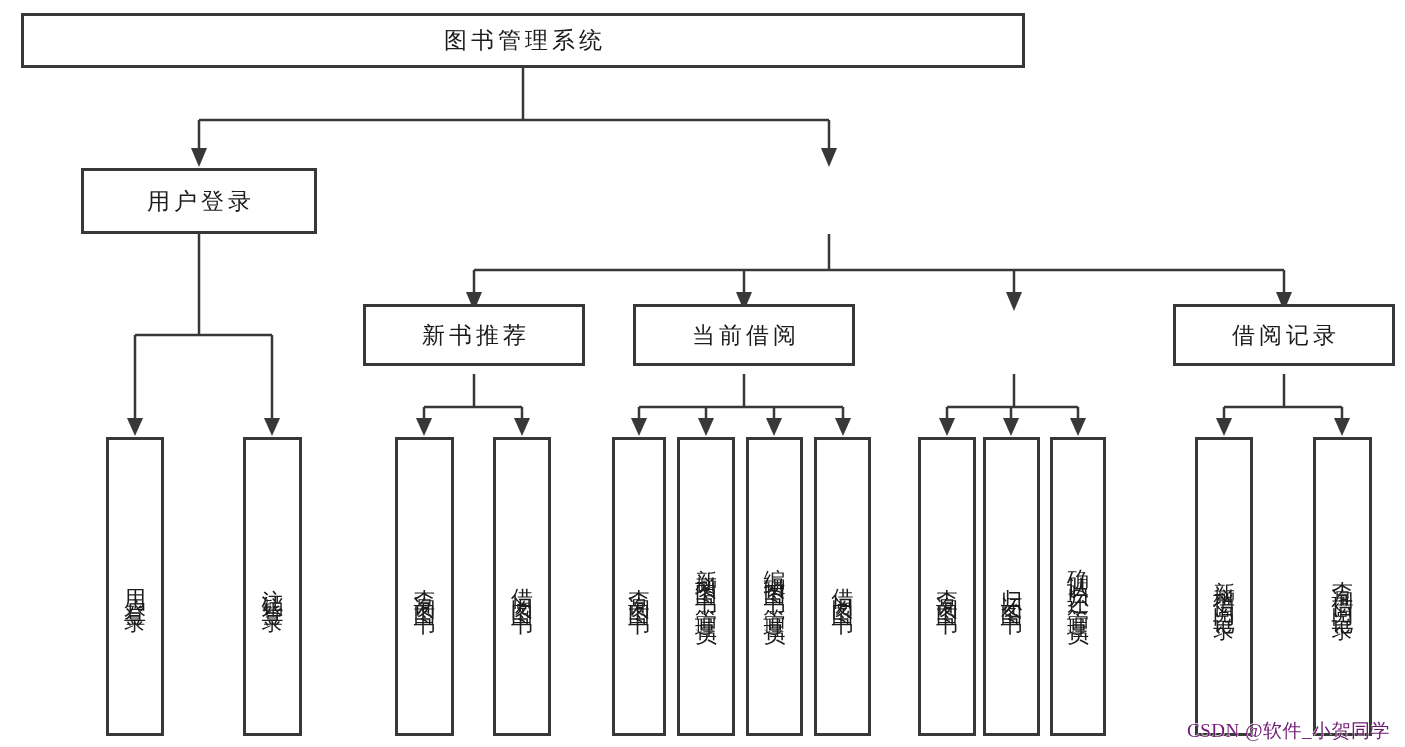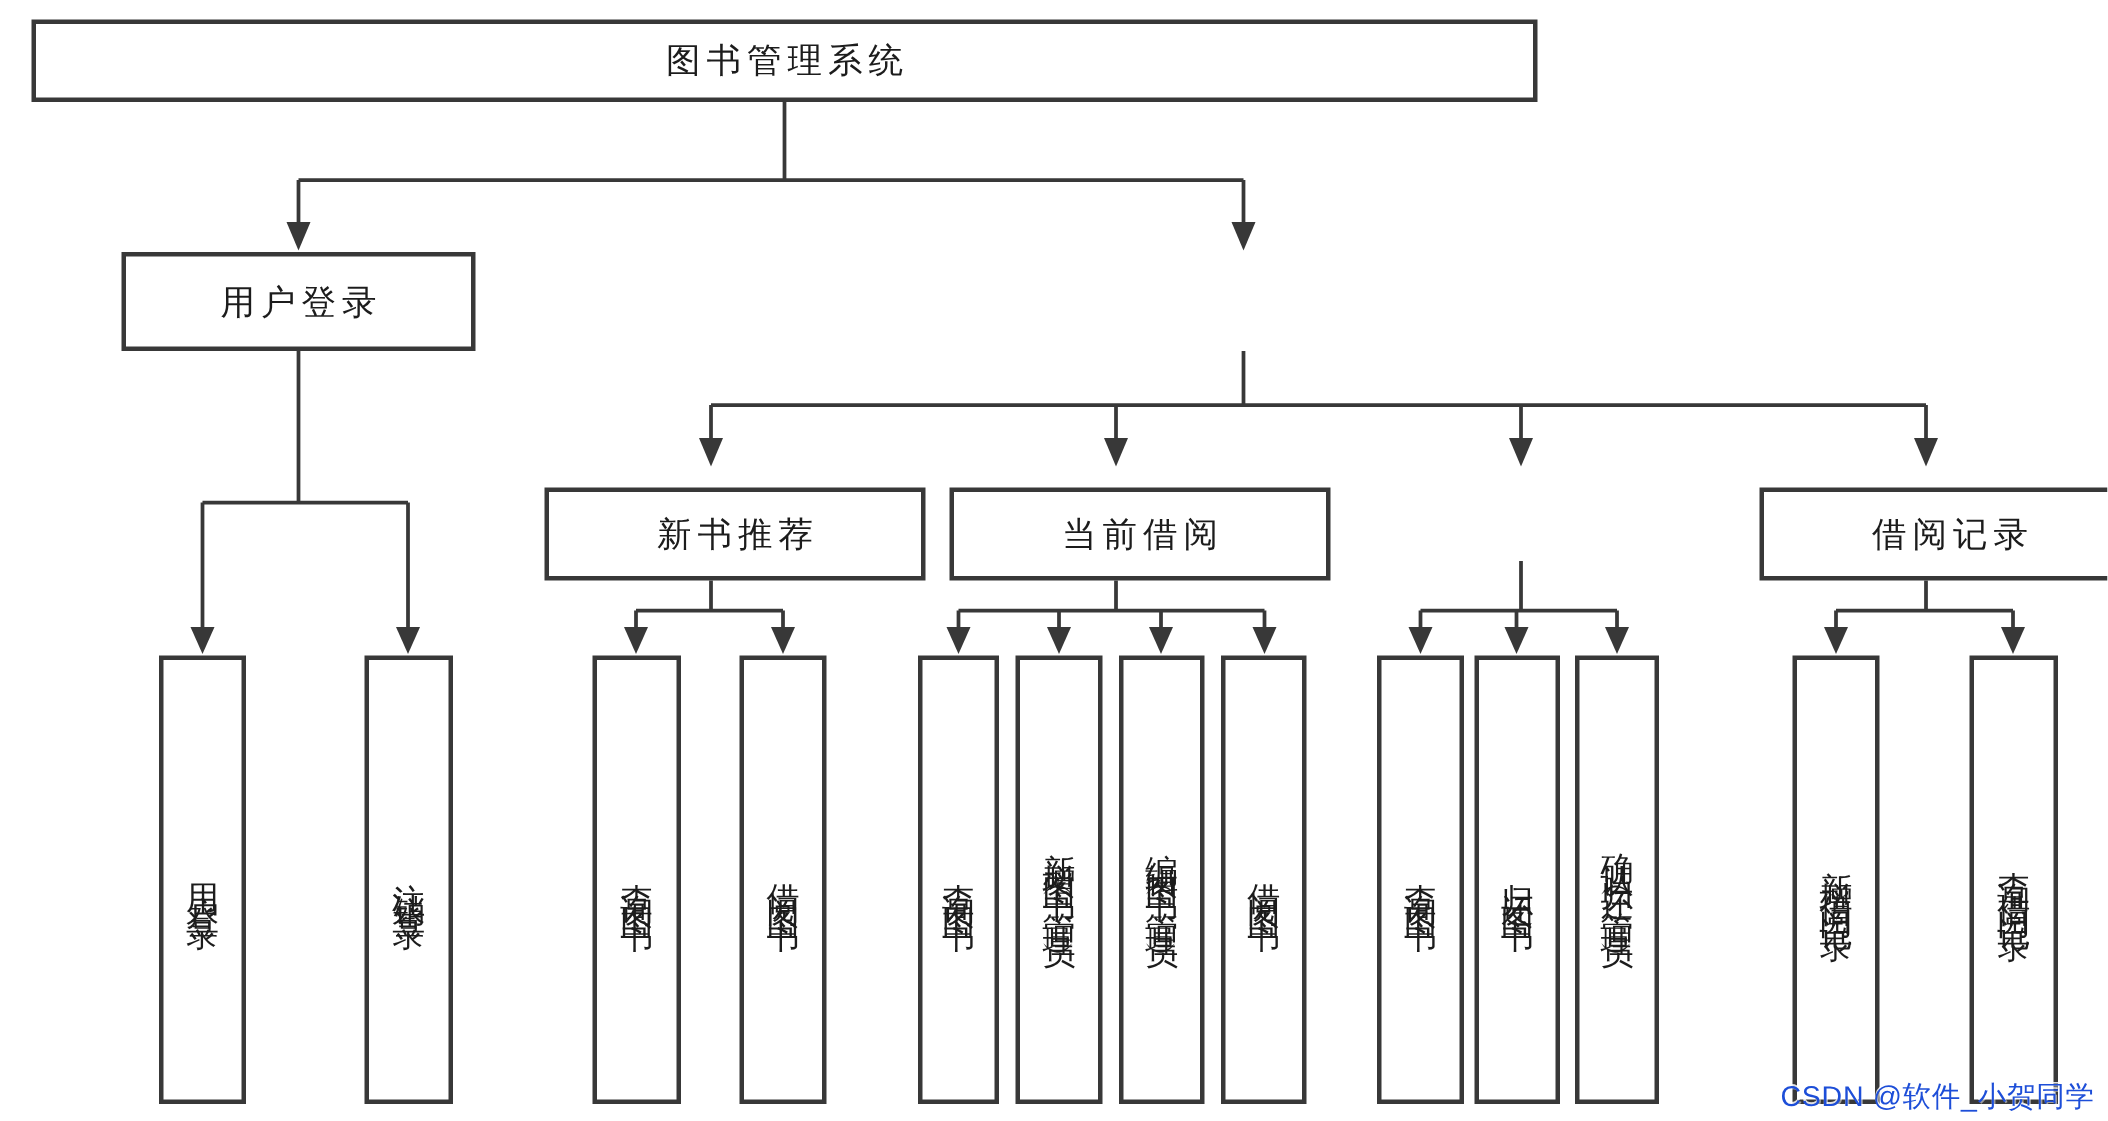--- a/index.html
+++ b/index.html
@@ -6,21 +6,21 @@
     margin: 0;
     padding: 0;
     background: #ffffff;
   }
   .stage {
     position: relative;
     width: 1405px;
     height: 747px;
     background: #ffffff;
     overflow: hidden;
-    font-family: Liberation Sans, sans-serif;
+    font-family: Liberation Serif, serif;
   }
   .wires {
     position: absolute;
     left: 0;
     top: 0;
     z-index: 1;
   }
   .node {
     position: absolute;
     box-sizing: border-box;
@@ -33,37 +33,37 @@
     z-index: 2;
   }
   .h {
     font-size: 23px;
     letter-spacing: 4px;
     white-space: nowrap;
     text-indent: 4px; 
   }
   .root  { left: 21px;  top: 13px;  width: 1004px; height: 55px; }
   .lvl2  { top: 168px; width: 236px; height: 66px; }
-  .lvl3  { top: 325px; width: 254px; height: 62px; }
+  .lvl3  { top: 304px; width: 222px; height: 62px; }
   .leaf  { top: 437px; width: 58px;  height: 299px; }
   .vtext {
     writing-mode: vertical-rl;
     text-orientation: mixed;
     font-size: 22px;
     letter-spacing: 8px;
     color: #1c1c1c;
     line-height: 1;
   }
   .watermark {
     position: absolute;
     left: 1187px;
     top: 718px;
     font-size: 19px;
     letter-spacing: 0.5px;
-    color: #1d4ed8;
+    color: #701a75;
     text-shadow: 0 -1px 0 rgba(255,255,255,0.85), 1px 1px 0 rgba(255,255,255,0.5);
     white-space: nowrap;
     z-index: 3;
   }
 </style>
 </head>
 <body>
 
 <div class="stage">
 

